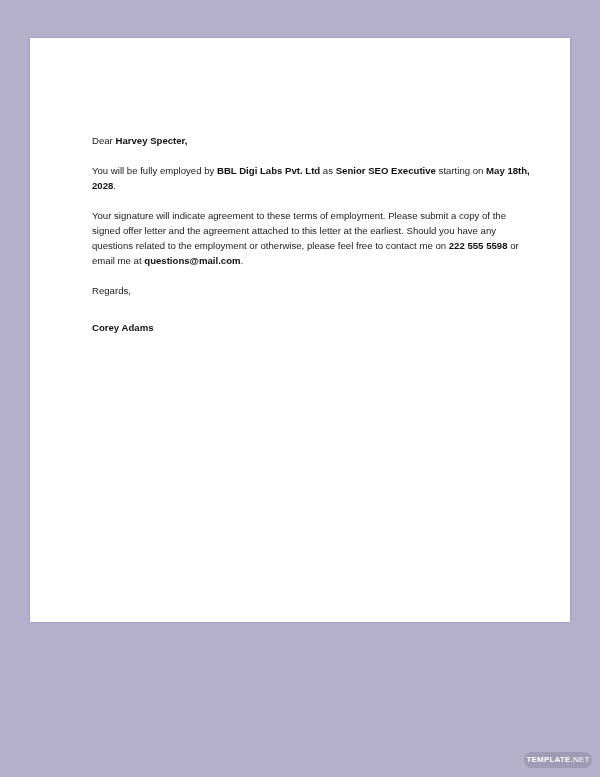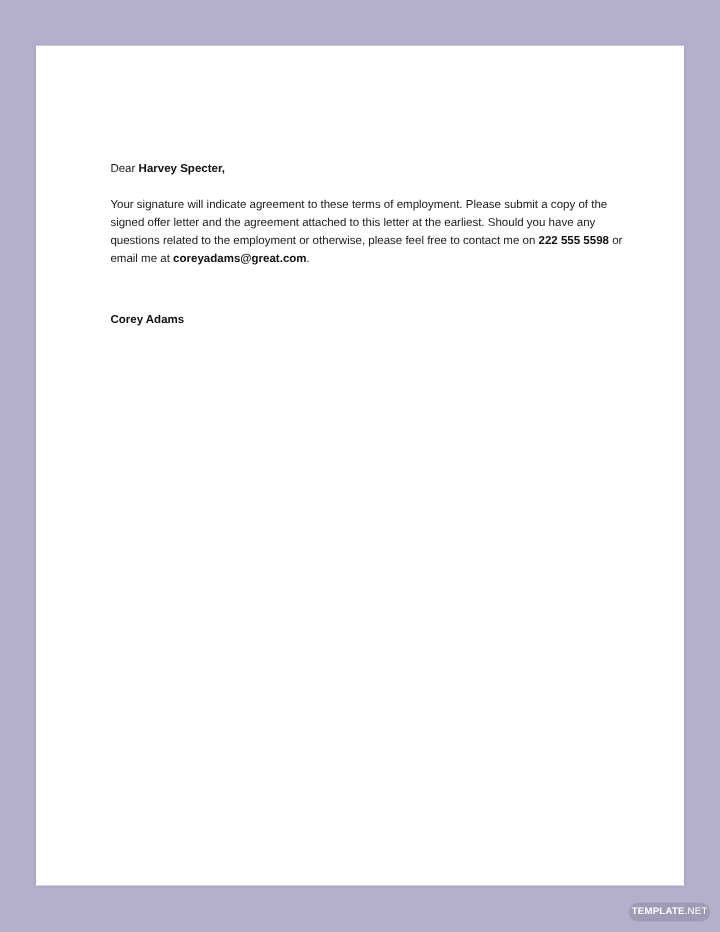--- a/index.html
+++ b/index.html
@@ -1,21 +1,21 @@
 <!DOCTYPE html>
 <html><head>
 <meta charset="utf-8">
 <style>
   html, body { margin:0; padding:0; }
   body {
     width:600px; height:777px; background:#b4b0cc; position:relative; overflow:hidden;
     font-family: "Liberation Sans", "DejaVu Sans", sans-serif;
   }
   .page {
-    position:absolute; left:30px; top:38px; width:540px; height:700px;
+    position:absolute; left:30px; top:38px; width:540px; height:584px;
     background:#ffffff; box-shadow:0 0 2px rgba(80,70,120,0.35);
   }
   .letter {
     position:absolute; left:62px; top:95px; width:440px;
     font-size:9.6px; line-height:15px; color:#1a1a1a;
   }
   .letter p { margin:0 0 15px 0; }
   .letter b { font-weight:bold; color:#111; }
   .sig { margin-top:30px; }
   .badge {
@@ -28,25 +28,27 @@
 </style>
 </head>
 <body>
 
 <div class="page">
   <div class="letter">
     <p><span>Dear </span><b>Harvey Specter,</b></p>
 
 
 
+    <p><span>You will be fully employed by </span><b>BBL Digi Labs Pvt. Ltd</b><span> as </span><b>Senior SEO Executive</b><span> starting on </span><b>May 18th, 2028</b><span>.</span></p>
 
 
-    <p><span>Your signature will indicate agreement to these terms of employment. Please submit a copy of the signed offer letter and the agreement attached to this letter at the earliest. Should you have any questions related to the employment or otherwise, please feel free to contact me on </span><b>222 555 5598</b><span> or email me at </span><b>coreyadams@great.com</b><span>.</span></p>
+    <p><span>Your signature will indicate agreement to these terms of employment. Please submit a copy of the signed offer letter and the agreement attached to this letter at the earliest. Should you have any questions related to the employment or otherwise, please feel free to contact me on </span><b>222 555 5598</b><span> or email me at </span><b>questions@mail.com</b><span>.</span></p>
 
 
+    <p class="sig">Regards,</p>
 
-    <div style="margin-top:36px;">
+    <div style="margin-top:22px;">
       <div><b>Corey Adams</b></div>
     </div>
   </div>
 </div>
 
 <div class="badge"><span class="tpl">TEMPLATE</span><span class="net">.NET</span></div>
 
 </body></html>

